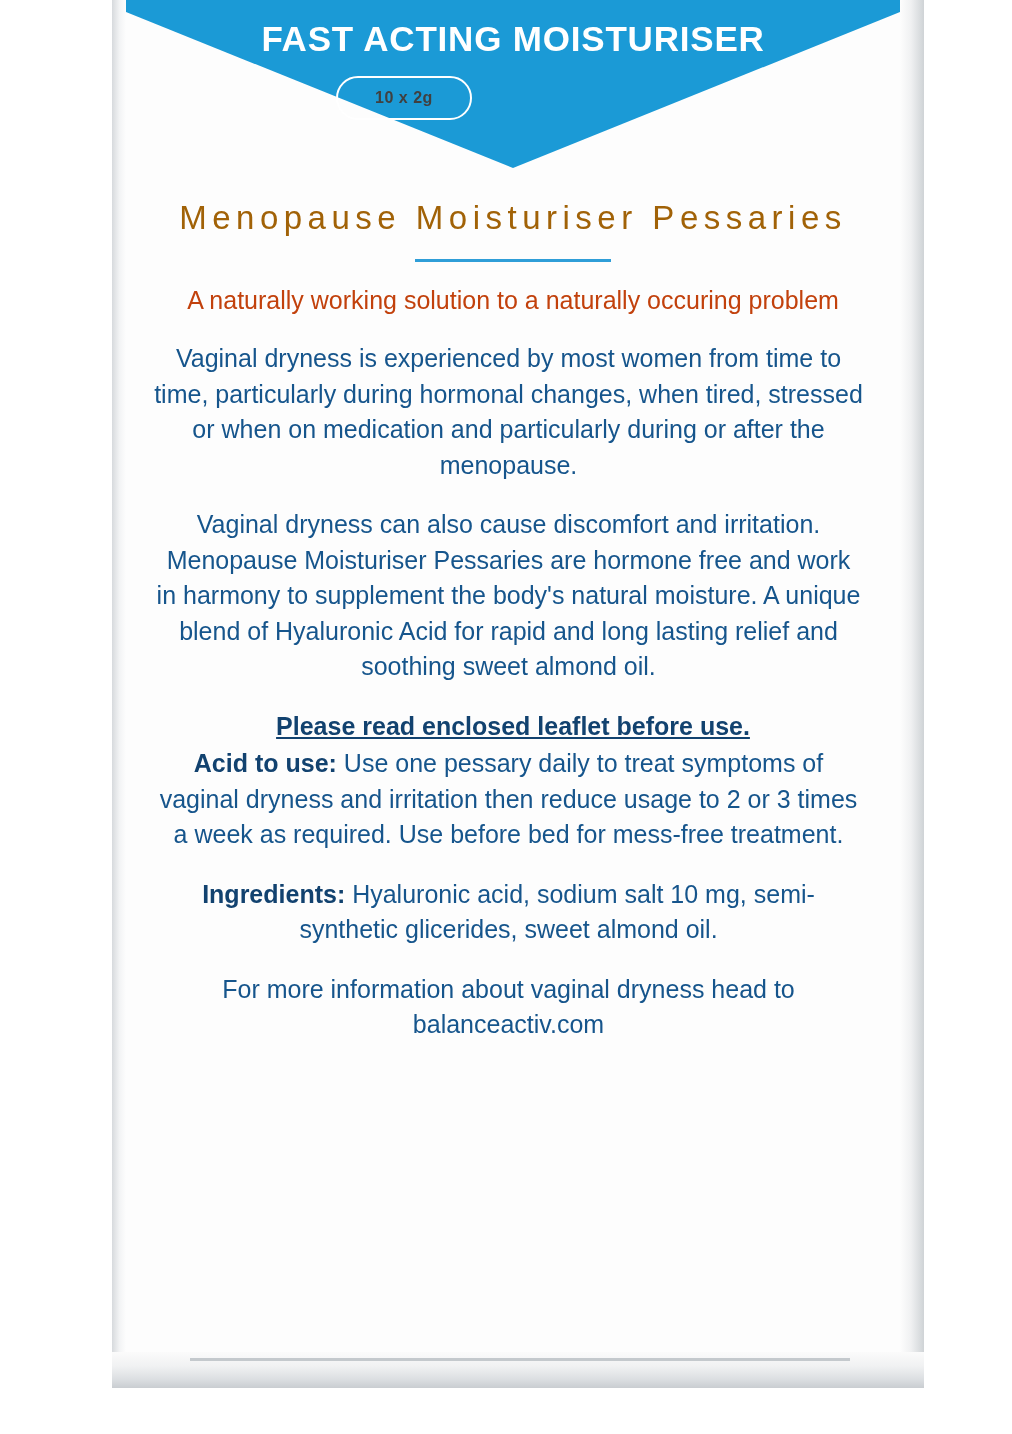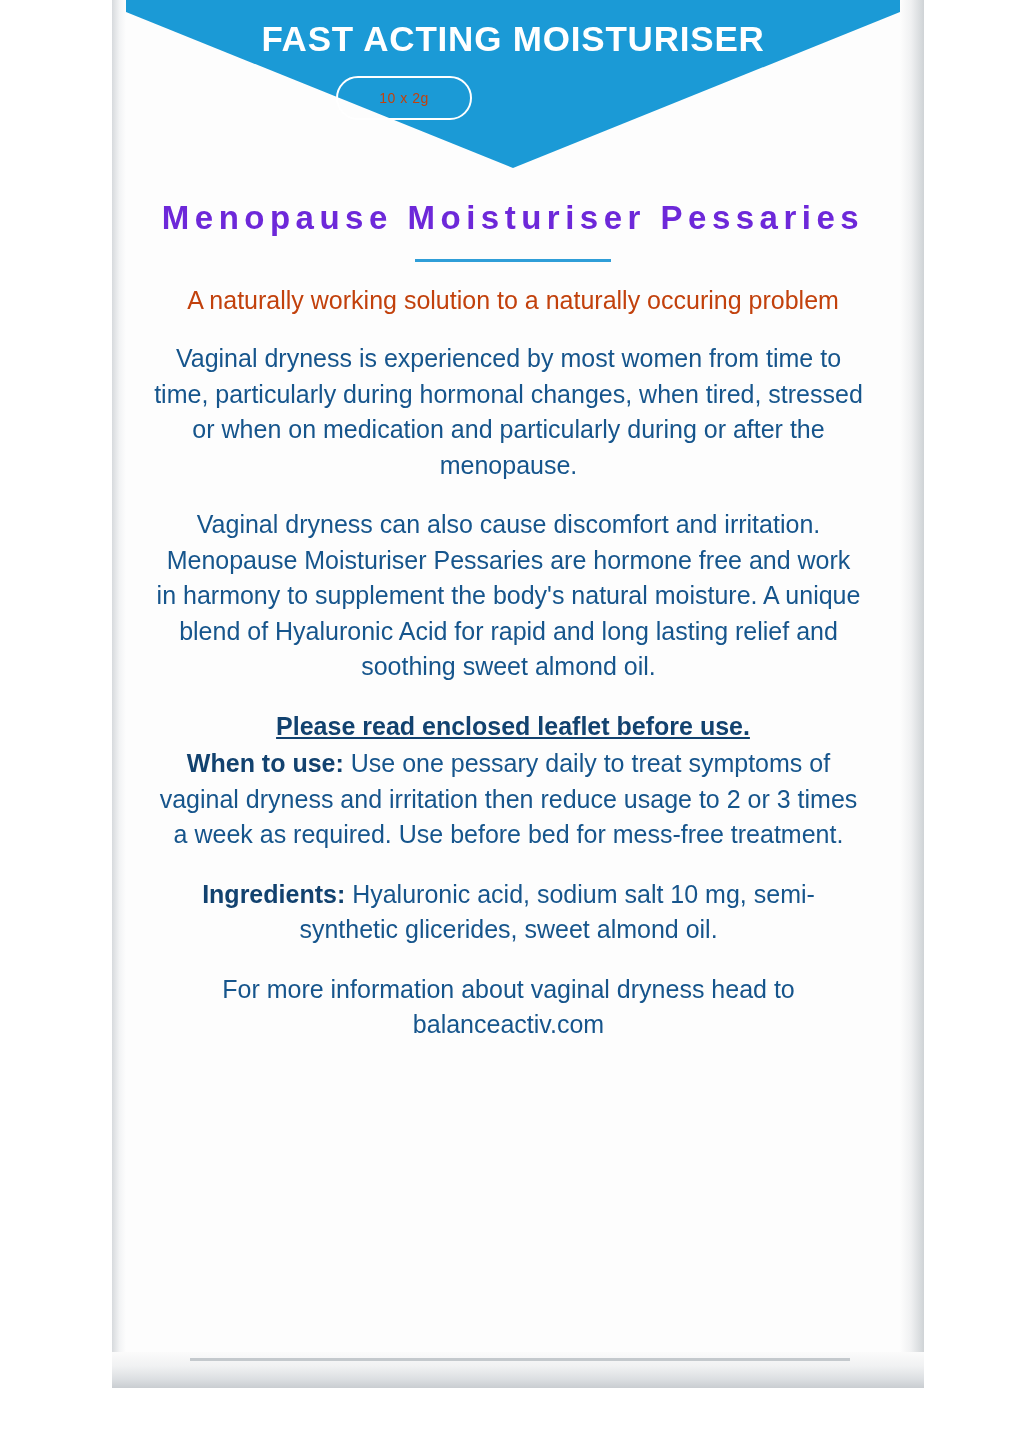--- a/index.html
+++ b/index.html
@@ -90,43 +90,43 @@
   }
   .banner-pill {
     position: absolute;
     left: 50%;
     transform: translateX(-50%);
     top: 76px;
     width: 132px;
     height: 40px;
     border: 2.5px solid #ffffff;
     border-radius: 22px;
-    color: #c2410c;
-    font-size: 14px;
-    font-weight: normal;
+    color: #404040;
+    font-size: 16px;
+    font-weight: bold;
     letter-spacing: 0.5px;
     display: flex;
     align-items: center;
     justify-content: center;
   }
 
   
   .panel {
     position: absolute;
     left: 150px;
     top: 196px;
     width: 726px;
     text-align: center;
     color: #184f84;
   }
 
   .product-name {
-    color: #6d28d9;
+    color: #a16207;
     font-size: 33px;
-    font-weight: bold;
+    font-weight: normal;
     letter-spacing: 5.5px;
     line-height: 1.35;
     margin: 0 0 6px 0;
   }
 
   .divider {
     width: 196px;
     height: 3px;
     background: #2f9ed8;
     margin: 18px auto 22px auto;
@@ -185,21 +185,21 @@
 
     <p class="tagline">A naturally working solution to a naturally occuring problem</p>
 
     <p class="para">Vaginal dryness is experienced by most women from time to time, particularly during hormonal changes, when tired, stressed or when on medication and particularly during or after the menopause.</p>
 
     <p class="para">Vaginal dryness can also cause discomfort and irritation. Menopause Moisturiser Pessaries are hormone free and work in harmony to supplement the body's natural moisture. A unique blend of Hyaluronic Acid for rapid and long lasting relief and soothing sweet almond oil.</p>
 
     <p class="bold-line">Please read enclosed leaflet before use.</p>
 
     <p class="para">
-      <span class="label-bold">When to use:</span><span> Use one pessary daily to treat symptoms of vaginal dryness and irritation then reduce usage to 2 or 3 times a week as required. Use before bed for mess-free treatment.</span>
+      <span class="label-bold">Acid to use:</span><span> Use one pessary daily to treat symptoms of vaginal dryness and irritation then reduce usage to 2 or 3 times a week as required. Use before bed for mess-free treatment.</span>
     </p>
 
     <p class="para">
       <span class="label-bold">Ingredients:</span><span> Hyaluronic acid, sodium salt 10 mg, semi-synthetic glicerides, sweet almond oil.</span>
     </p>
 
     <p class="para">
       <span>For more information about vaginal dryness head to</span><br>
       <span class="site">balanceactiv.com</span>
     </p>

